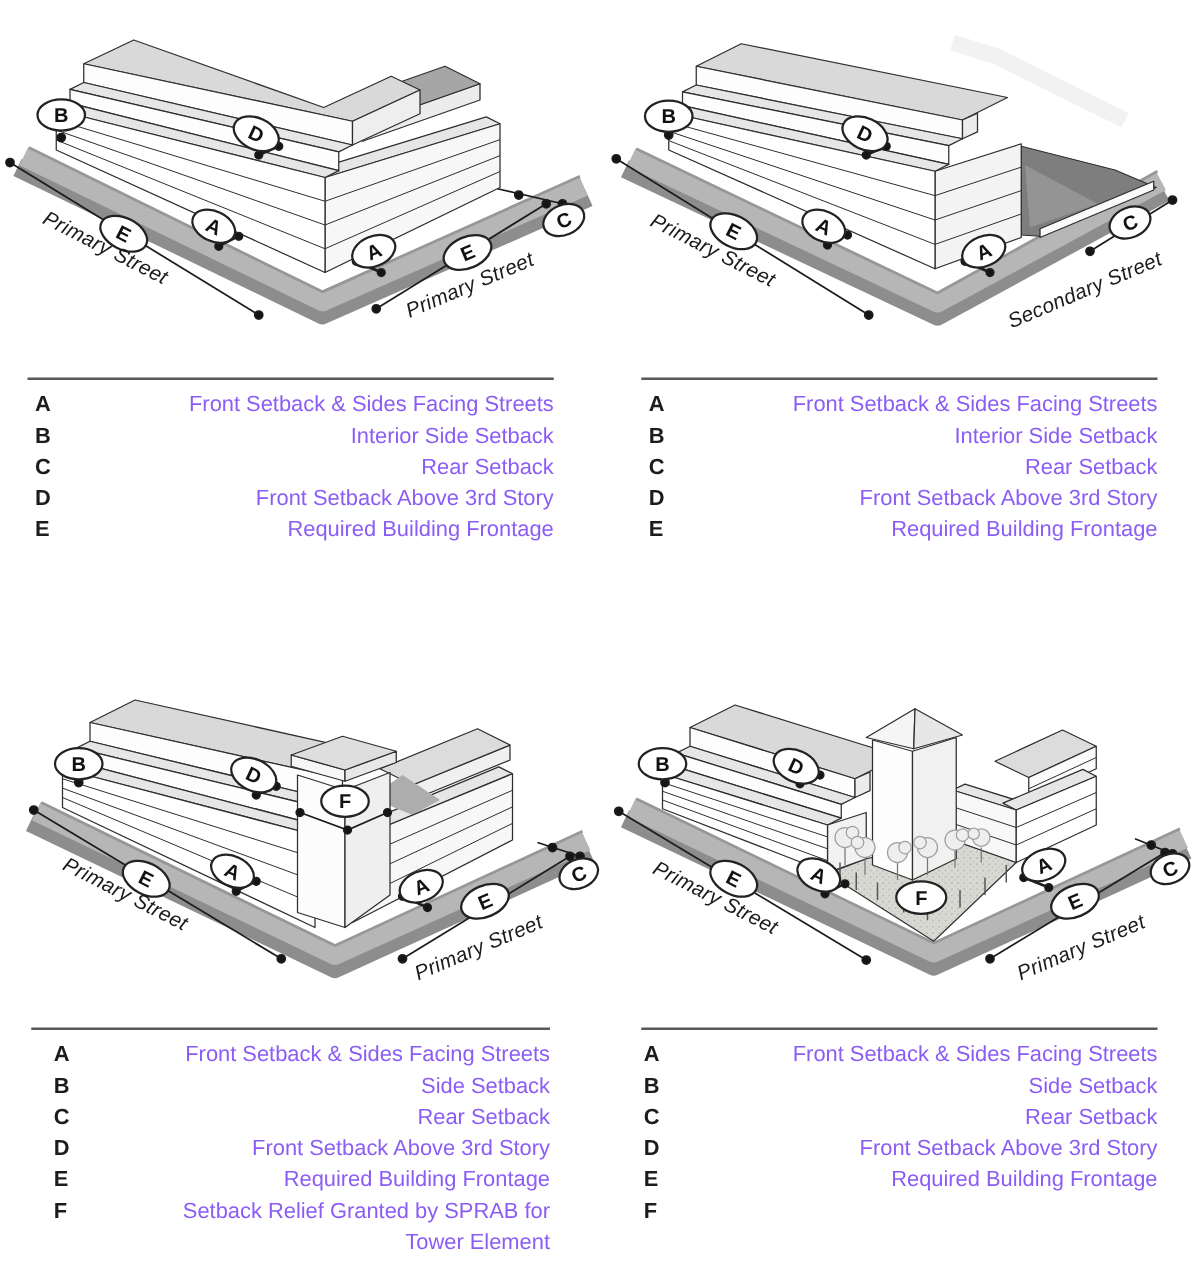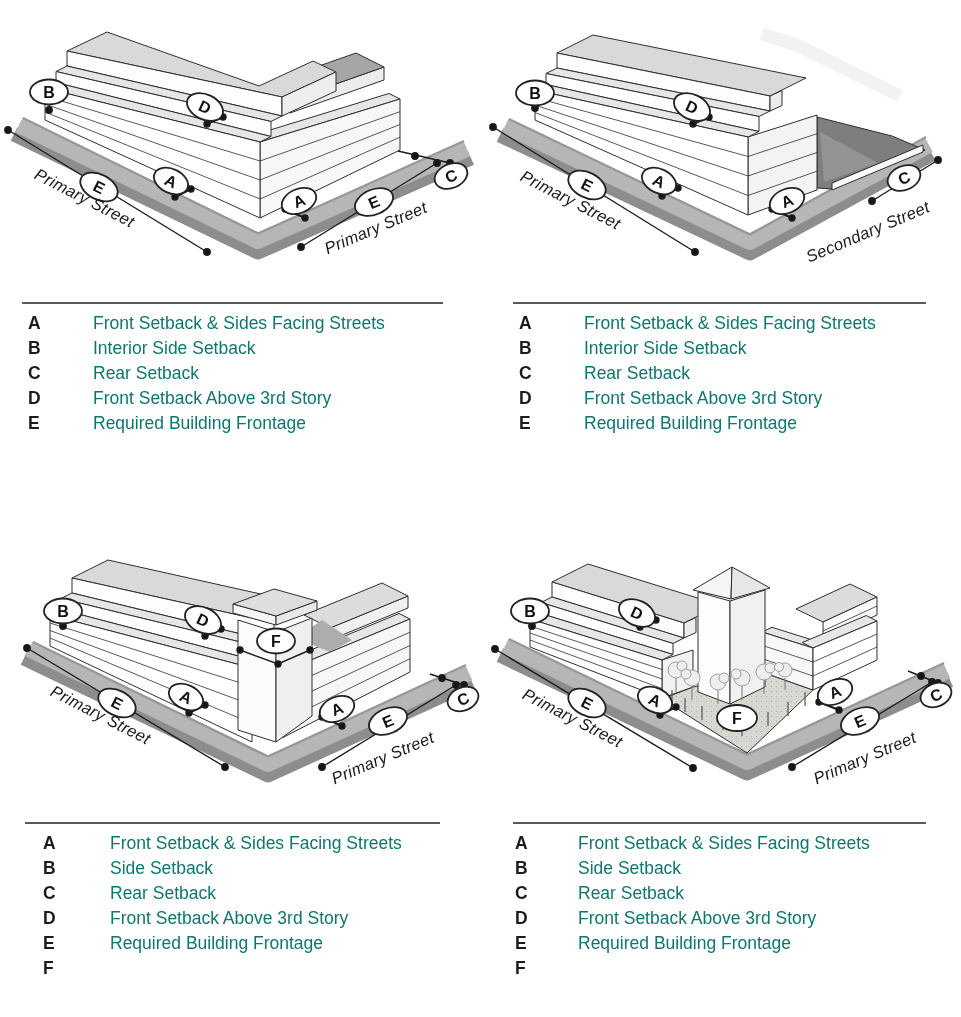--- a/index.html
+++ b/index.html
@@ -7,21 +7,21 @@
         font-family:"Liberation Sans",sans-serif;color:#2b2b2b;}
   .quad{position:absolute;}
   svg{display:block;}
   svg text{font-family:"Liberation Sans",sans-serif;}
   .callout-letter{font-size:16px;font-weight:bold;fill:#111;}
   .street-name{font-size:16.5px;font-style:italic;fill:#1a1a1a;letter-spacing:.3px;}
   .legend{position:absolute;}
   .legend-rule{border-top:2px solid #595959;margin-bottom:7px;}
   .legend-row{display:flex;align-items:flex-start;line-height:25px;font-size:17.5px;}
   .legend-key{font-weight:bold;flex:0 0 auto;color:#1c1c1c;}
-  .legend-text{flex:1 1 auto;color:#0f766e;}
+  .legend-text{flex:1 1 auto;color:#8b5cf6;text-align:right;}
   .l-top .legend-key{width:65px;padding-left:6px;}
   .l3 .legend-key{width:67px;padding-left:18px;}
   .l4 .legend-key{width:63px;padding-left:2px;}
 </style>
 </head>
 <body>
 
 <div id="page">
 
   <div class="quad" style="left:0;top:0;">
@@ -491,20 +491,21 @@
     <div class="legend-row">
         <span class="legend-key">D</span>
         <span class="legend-text">Front Setback Above 3rd Story</span>
       </div>
     <div class="legend-row">
         <span class="legend-key">E</span>
         <span class="legend-text">Required Building Frontage</span>
       </div>
     <div class="legend-row">
         <span class="legend-key">F</span>
+        <span class="legend-text">Setback Relief Granted by SPRAB for Tower Element</span>
       </div>
   </div>
 
   <div class="legend l4" style="left:513px;top:822px;width:413px;">
     <div class="legend-rule"></div>
     <div class="legend-row">
         <span class="legend-key">A</span>
         <span class="legend-text">Front Setback &amp; Sides Facing Streets</span>
       </div>
     <div class="legend-row">

